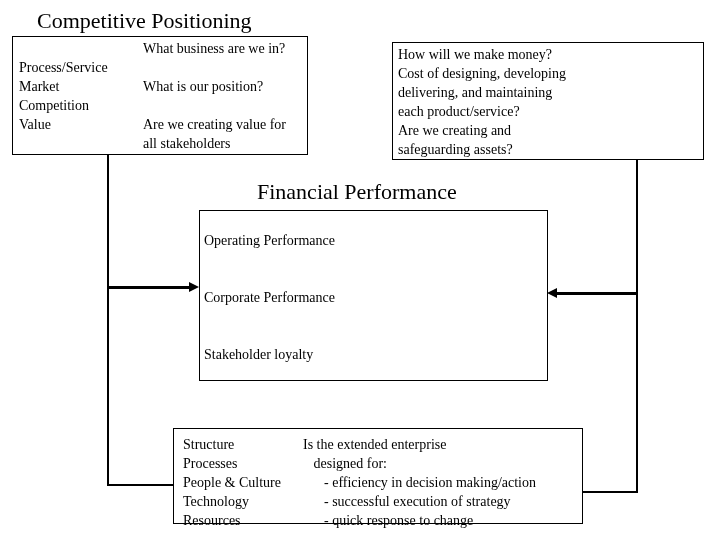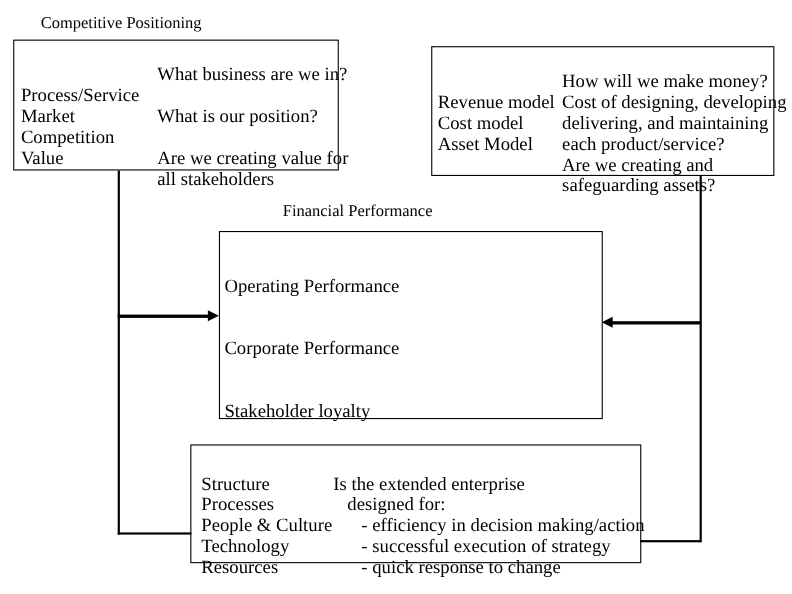--- a/index.html
+++ b/index.html
@@ -7,51 +7,50 @@
     position: relative;
     width: 720px;
     height: 540px;
     background: #ffffff;
     color: #000000;
     font-family: "Liberation Serif", "DejaVu Serif", serif;
     overflow: hidden;
   }
   .title {
     position: absolute;
-    font-size: 15px;
+    font-size: 22px;
     line-height: 26px;
     white-space: pre;
   }
   .box {
     position: absolute;
     box-sizing: border-box;
     border: 1.5px solid #000000;
     background: #ffffff;
     display: flex;
     align-items: flex-start;
   }
   .col {
     white-space: pre;
-    font-size: 17px;
+    font-size: 14px;
     line-height: 19px;
-    margin-top: 19px;
   }
   .leftcol { flex: 0 0 auto; }
   .rightcol { flex: 1 1 auto; }
 
   #box-competitive { left: 12px; top: 36px; width: 296px; height: 119px; padding: 2px 0 0 6px; }
   #box-competitive .leftcol { width: 124px; }
 
   #box-economic { left: 392px; top: 42px; width: 312px; height: 118px; padding: 2px 0 0 5px; }
   #box-economic .leftcol { width: 113px; }
 
   #box-performance { left: 199px; top: 210px; width: 349px; height: 171px; padding: 1px 0 0 4px; }
   #box-performance .leftcol { width: 155px; }
 
-  #box-enterprise { left: 173px; top: 404px; width: 410px; height: 108px; padding: 6px 0 0 9px; }
+  #box-enterprise { left: 173px; top: 428px; width: 410px; height: 96px; padding: 6px 0 0 9px; }
   #box-enterprise .leftcol { width: 120px; }
 
   #title-competitive { left: 37px;  top: 8px; }
   #title-economic    { left: 403px; top: 17px; }
   #title-performance { left: 257px; top: 179px; }
   #title-enterprise  { left: 248px; top: 407px; }
 
   .line { position: absolute; background: #000000; }
   #conn-left-v  { left: 107px; top: 155px; width: 1.5px; height: 331px; }
   #conn-left-h  { left: 107px; top: 484px; width: 67px;  height: 1.5px; }
@@ -86,26 +85,20 @@
     <div class="col rightcol">What business are we in?
 
 What is our position?
 
 Are we creating value for
 all stakeholders</div>
   </div>
 
 
   <div class="box" id="box-economic">
-    <div class="col leftcol">
-Revenue model
-Cost model
-Asset Model
-
-</div>
     <div class="col rightcol">How will we make money?
 Cost of designing, developing
 delivering, and maintaining
 each product/service?
 Are we creating and
 safeguarding assets?</div>
   </div>
 
   <div class="title" id="title-performance">Financial Performance</div>
 

